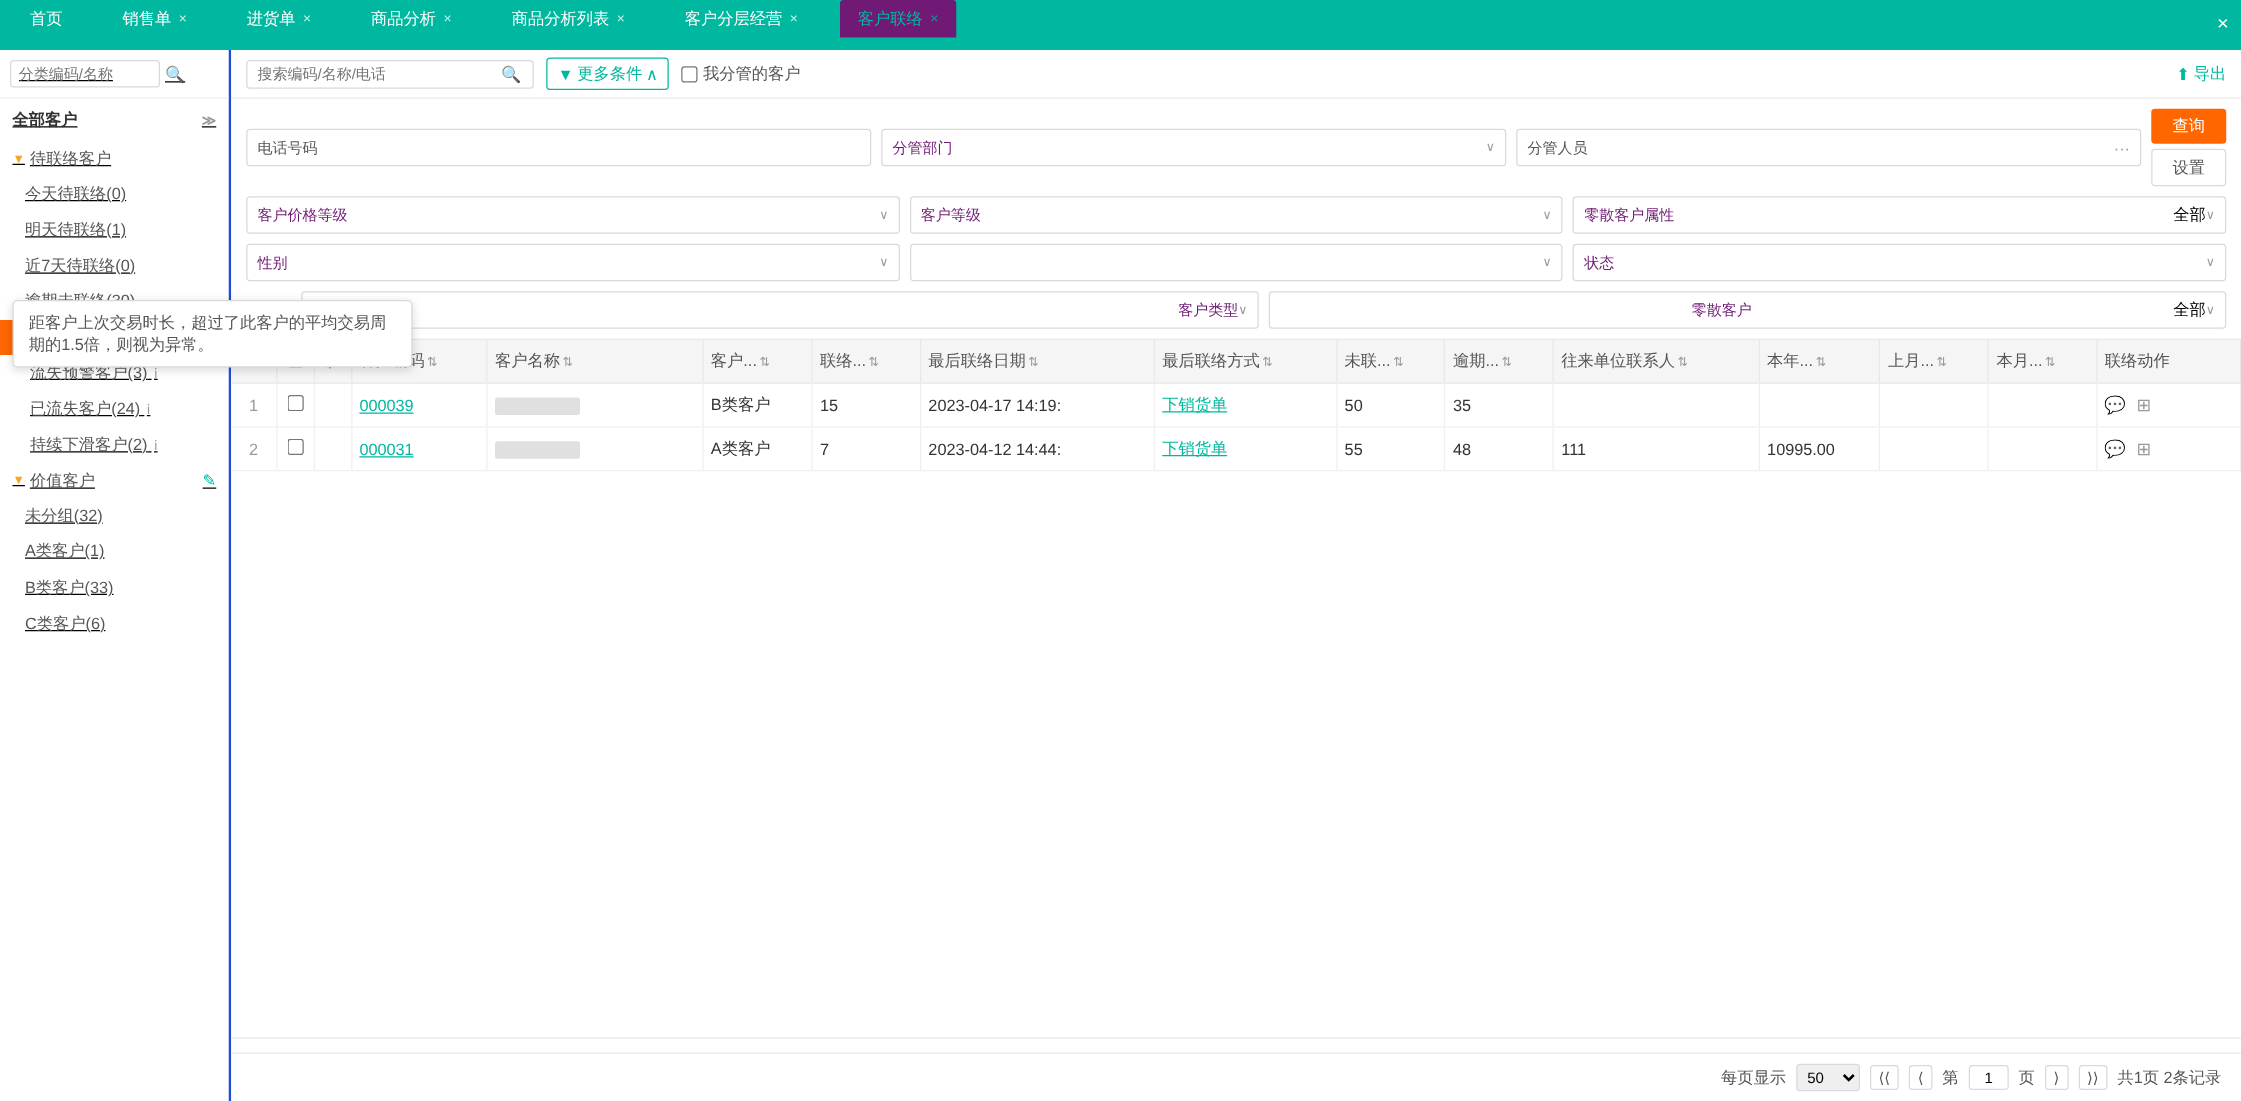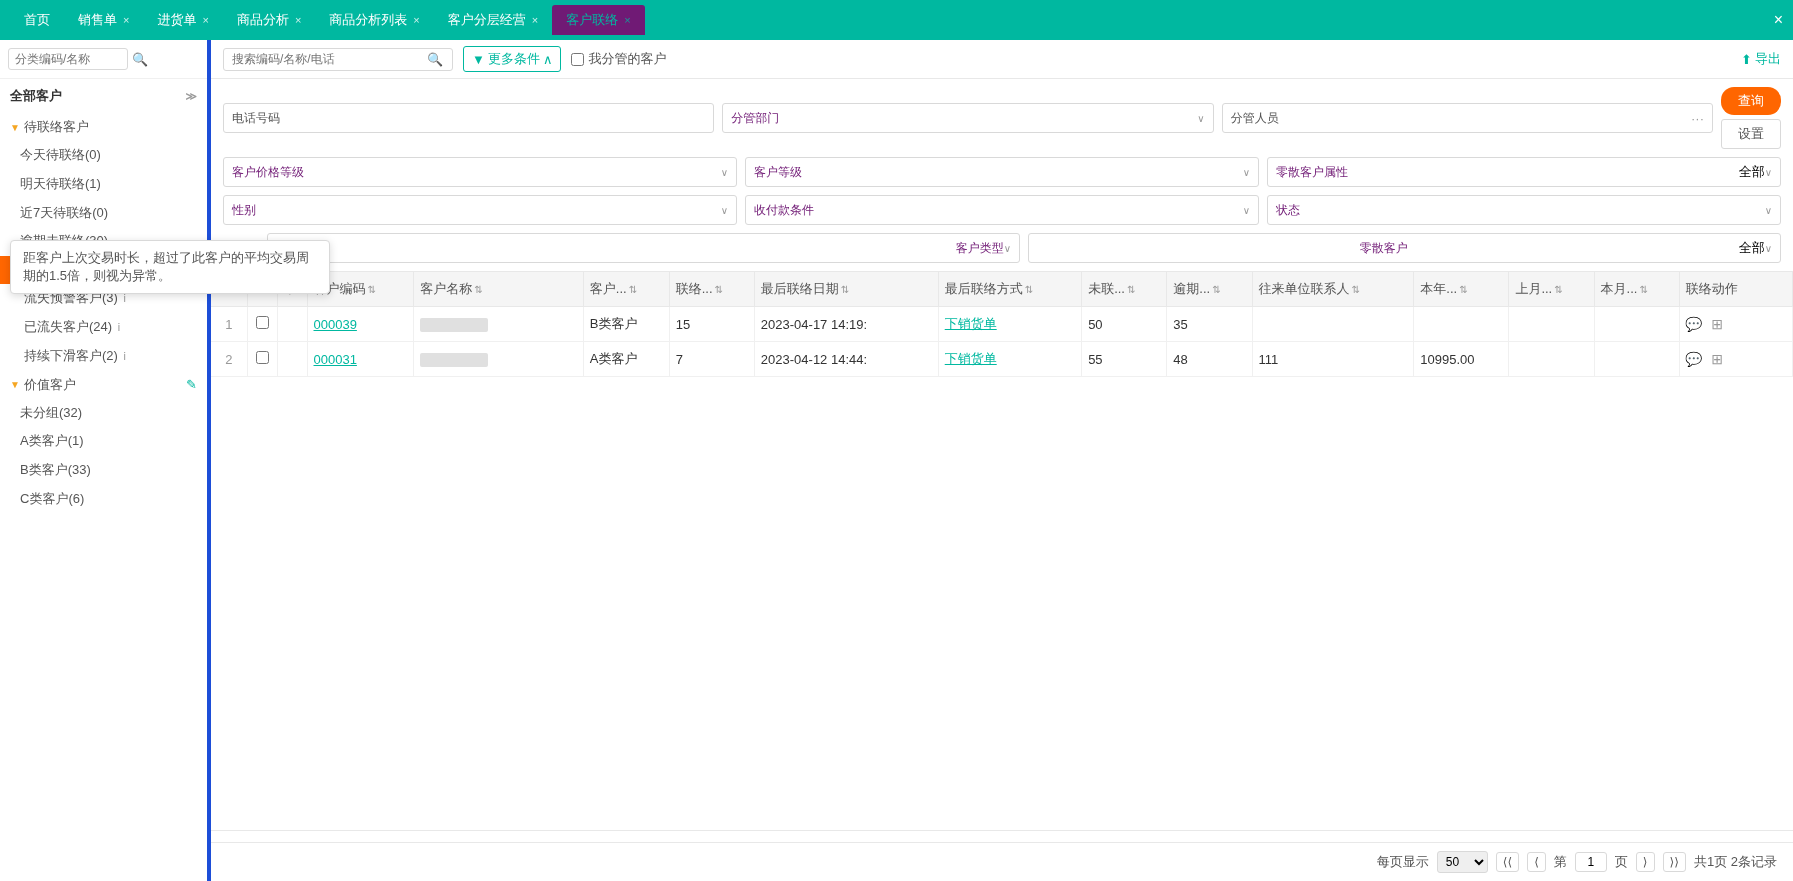--- a/index.html
+++ b/index.html
@@ -3,23 +3,23 @@
   <meta charset="utf-8">
   <style>
     * { box-sizing: border-box; margin: 0; padding: 0; font-family: 'Microsoft YaHei', Arial, sans-serif; font-size: 13px; }
     body { background: #f5f5f5; overflow: hidden; width: 1793px; height: 881px; }
 
     
     .top-nav {
       background: #00b8a0;
       height: 40px;
       display: flex;
-      align-items: center;
+      align-items: flex-start;
       padding: 0 10px;
-      gap: 0;
+      gap: 20px;
       position: relative;
     }
     .nav-tab {
       color: #fff;
       padding: 6px 14px;
       cursor: pointer;
       font-size: 13px;
       border-radius: 3px 3px 0 0;
       white-space: nowrap;
       display: flex;
@@ -46,27 +46,28 @@
     }
 
     
     .main-layout {
       display: flex;
       height: calc(881px - 40px);
     }
 
     
     .sidebar {
-      width: 211px;
-      background: #fff;
-      border-right: 4px solid #1d4ed8;
+      width: 185px;
+      background: #fff;
+      border-right: 2px solid #1d4ed8;
       display: flex;
       flex-direction: column;
       overflow-y: auto;
       flex-shrink: 0;
+      text-decoration: underline;
     }
     .sidebar-search {
       padding: 8px;
       display: flex;
       align-items: center;
       border-bottom: 1px solid #f0f0f0;
       gap: 4px;
     }
     .sidebar-search input {
       border: 1px solid #d9d9d9;
@@ -253,21 +254,21 @@
     }
     .filter-dots {
       color: #999;
       cursor: pointer;
       font-size: 16px;
     }
     .query-btn {
       background: #ff6600;
       color: #fff;
       border: none;
-      border-radius: 13px;
+      border-radius: 3px;
       padding: 5px 16px;
       cursor: pointer;
       font-size: 13px;
       white-space: nowrap;
     }
     .settings-btn {
       background: #fff;
       color: #555;
       border: 1px solid #d9d9d9;
       border-radius: 3px;
@@ -532,21 +533,20 @@
           <span class="down-arrow">∨</span>
         </div>
       </div>
 
       <div class="adv-filter-row">
         <div class="filter-field" style="flex:1.5;">
           <label>性别</label>
           <span class="down-arrow">∨</span>
         </div>
         <div class="filter-field" style="flex:1.5;">
-          <label>收付款条件</label>
           <span class="down-arrow">∨</span>
         </div>
         <div class="filter-field" style="flex:1.5;">
           <label>状态</label>
           <span class="down-arrow">∨</span>
         </div>
       </div>
 
       <div class="adv-filter-row">
         <span class="filter-dots">···</span>

